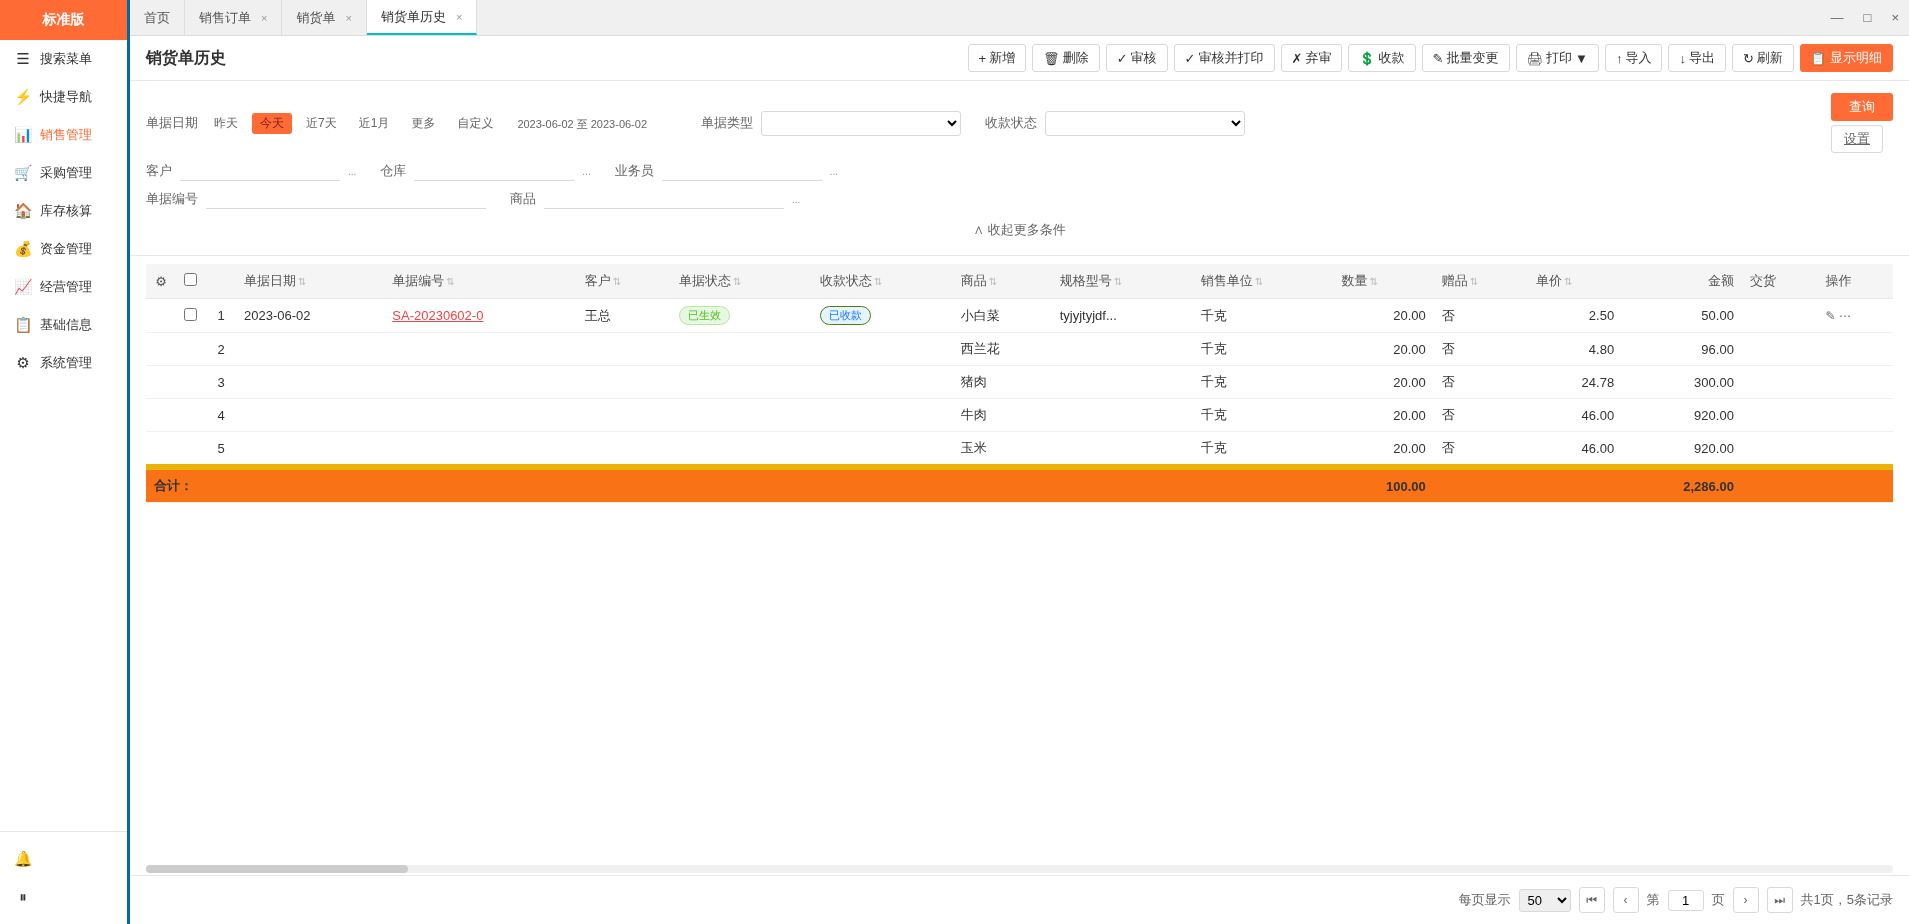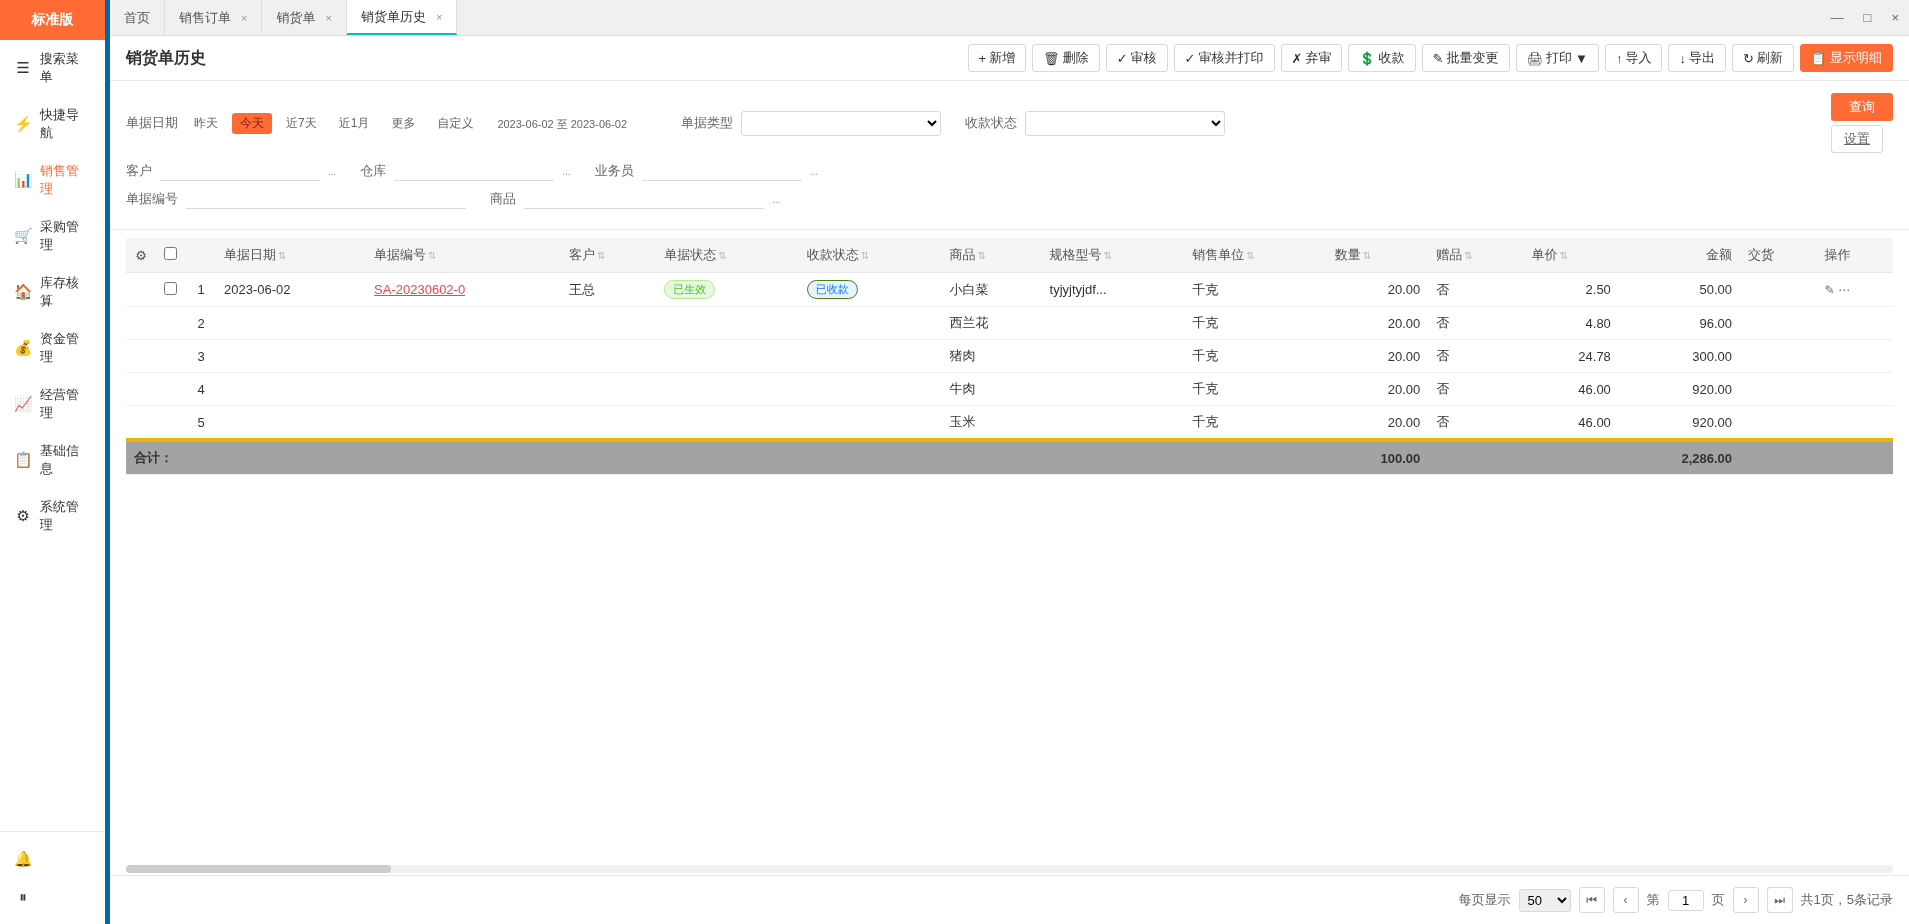--- a/index.html
+++ b/index.html
@@ -1,22 +1,22 @@
 <!DOCTYPE html>
 <html><head>
   <meta charset="utf-8">
   <style>
     * { box-sizing: border-box; margin: 0; padding: 0; font-family: 'Microsoft YaHei', Arial, sans-serif; font-size: 13px; }
     body { display: flex; height: 924px; overflow: hidden; background: #f5f5f5; }
 
     
     .sidebar {
-      width: 110px;
-      background: #fff;
-      border-right: 5px solid #0369a1;
+      width: 130px;
+      background: #fff;
+      border-right: 3px solid #0369a1;
       display: flex;
       flex-direction: column;
       flex-shrink: 0;
     }
     .sidebar-logo {
       height: 40px;
       background: #ff6b35;
       display: flex;
       align-items: center;
       justify-content: center;
@@ -236,22 +236,22 @@
       font-size: 11px;
       white-space: nowrap;
     }
     .badge-green { background: #e6f7e6; color: #52c41a; border: 1px solid #b7eb8f; }
     .badge-blue { background: #e6f4ff; color: #1677ff; border: 1px solid #4d7c0f; }
     .link-text { color: #ef4444; cursor: pointer; text-decoration: underline; text-align: right; }
     .action-btn { color: #666; cursor: pointer; font-size: 12px; }
 
     
     .summary-row {
-      background: #a3a3a3;
-      border-top: 4px solid #eab308;
+      background: #f97316;
+      border-top: 6px solid #eab308;
       flex-shrink: 0;
       margin-left: 16px;
     }
     .summary-row td {
       padding: 7px 8px;
       font-weight: bold;
       color: #333;
     }
 
     
@@ -507,20 +507,23 @@
           <span class="filter-label">单据编号</span>
           <input class="filter-input" style="width: 280px;">
         </div>
         <div class="filter-field">
           <span class="filter-label">商品</span>
           <input class="filter-input" style="width: 240px;">
           <span class="more-dots">...</span>
         </div>
       </div>
 
+      <div class="filter-more">
+        <span>∧ 收起更多条件</span>
+      </div>
     </div>
 
     <div class="table-container">
       <table>
         <thead>
           <tr>
             <th class="settings-col">⚙</th>
             <th class="checkbox-col">
               <input type="checkbox" style="">
             </th>

